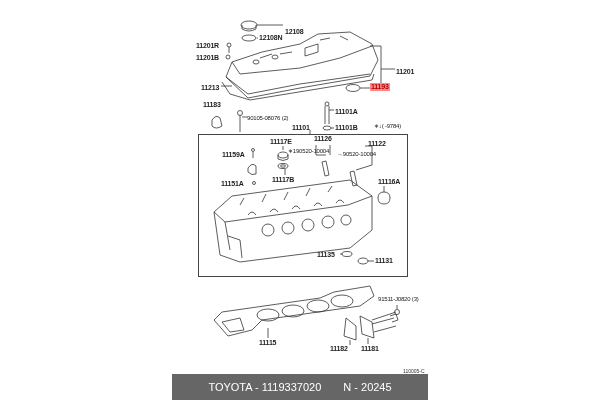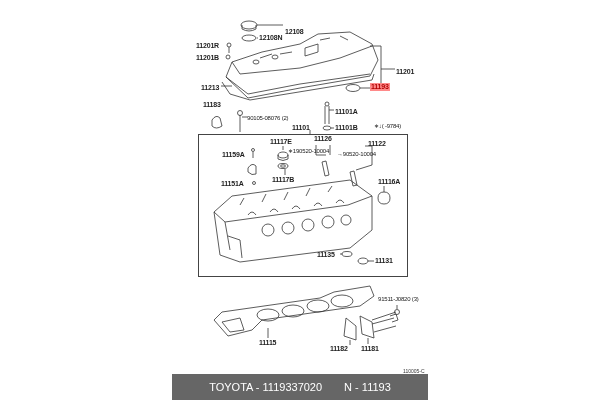--- a/index.html
+++ b/index.html
@@ -143,14 +143,14 @@
   <span class="lbl small" style="left:378px;top:295px;">91511-J0820 (3)</span>
   <span class="lbl" style="left:259px;top:339px;">11115</span>
   <span class="lbl" style="left:330px;top:345px;">11182</span>
   <span class="lbl" style="left:361px;top:345px;">11181</span>
 
   <span class="code">110005-C</span>
 </div>
 
 <div class="bar">
   <span>TOYOTA - 1119337020</span>
-  <span>N - 11193</span>
+  <span>N - 20245</span>
 </div>
 
 </body></html>

